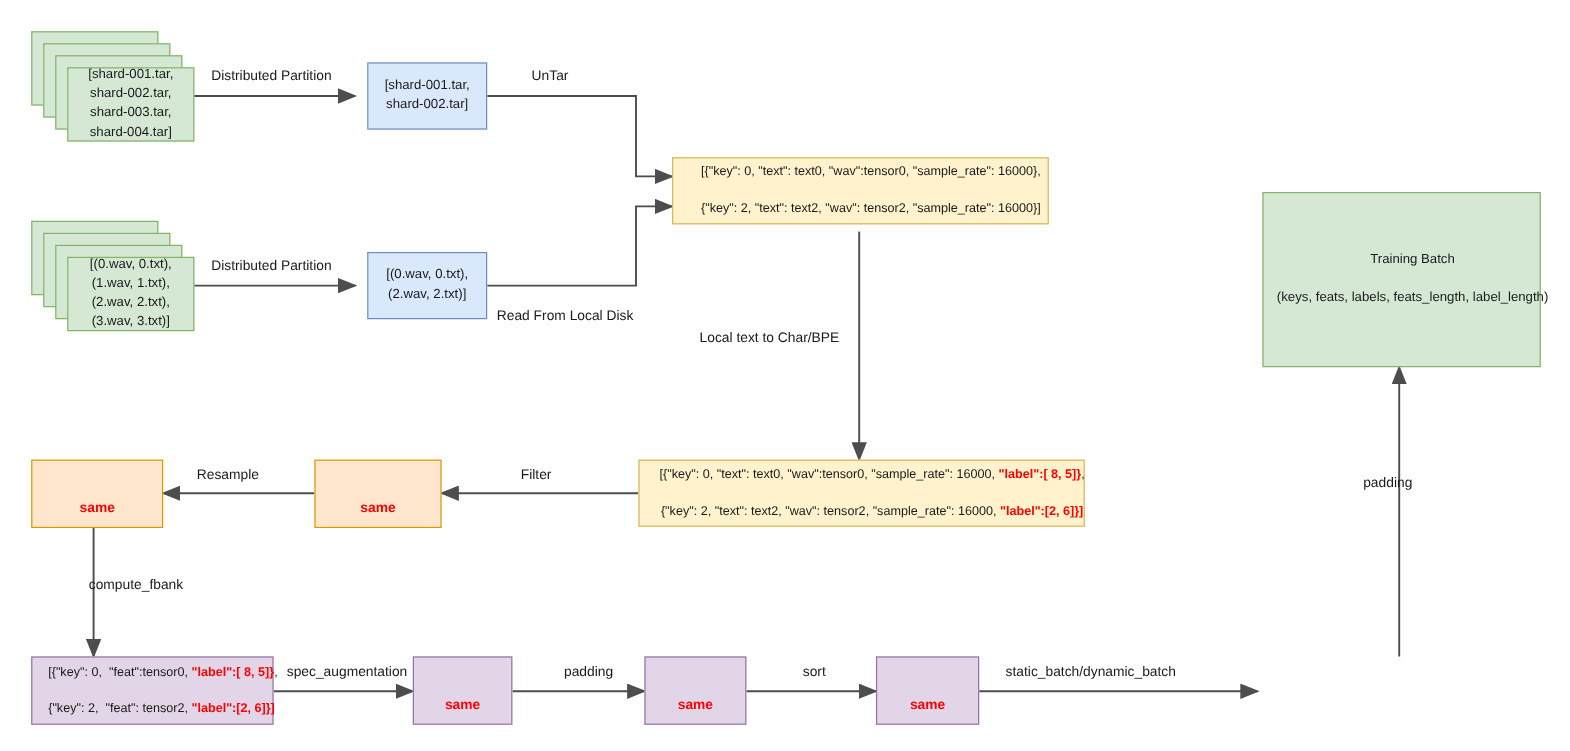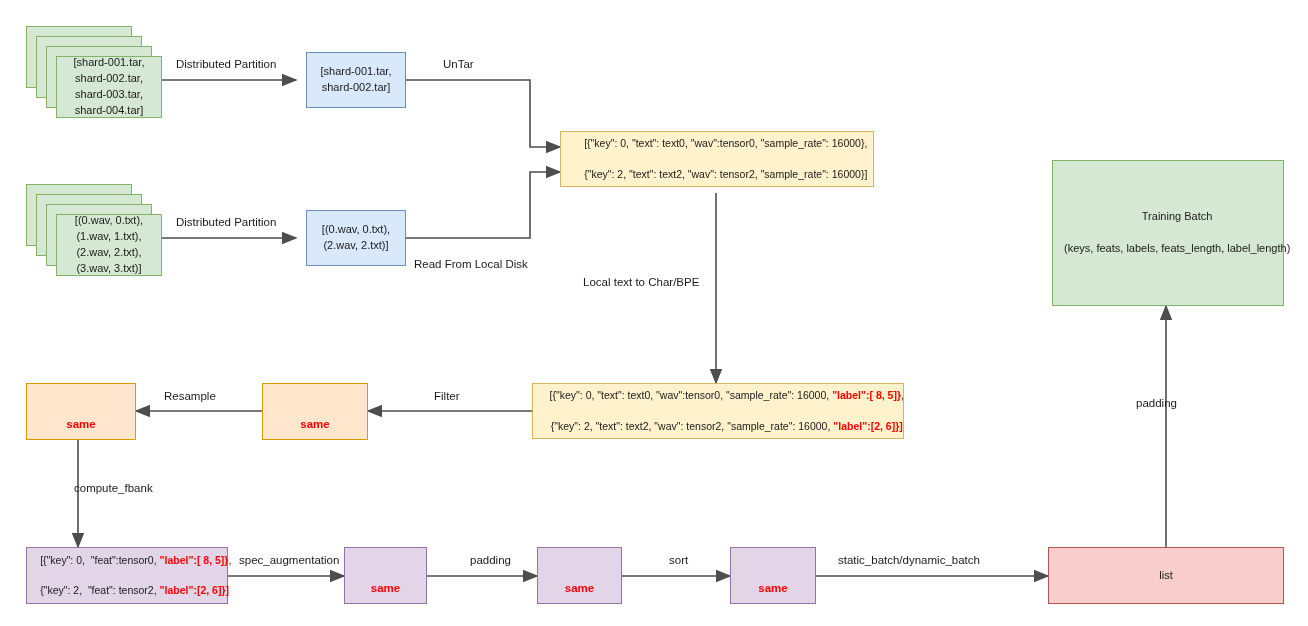--- a/index.html
+++ b/index.html
@@ -142,23 +142,20 @@
   <div class="node purple" style="left:344px;top:547px;width:83px;height:57px;">
     <span class="same">same</span>
   </div>
   <div class="node purple" style="left:537px;top:547px;width:85px;height:57px;">
     <span class="same">same</span>
   </div>
   <div class="node purple" style="left:730px;top:547px;width:86px;height:57px;">
     <span class="same">same</span>
   </div>
 
-  <div class="node red" style="left:1048px;top:547px;width:236px;height:57px;">
-    <span class="txt small">list</span>
-  </div>
 
   <div class="node green" style="left:1052px;top:160px;width:232px;height:146px;">
     <span class="txt small">
       <span>Training Batch</span><br>
       <span>(keys, feats, labels, feats_length, label_length)</span>
     </span>
   </div>
 
 </div>
 

